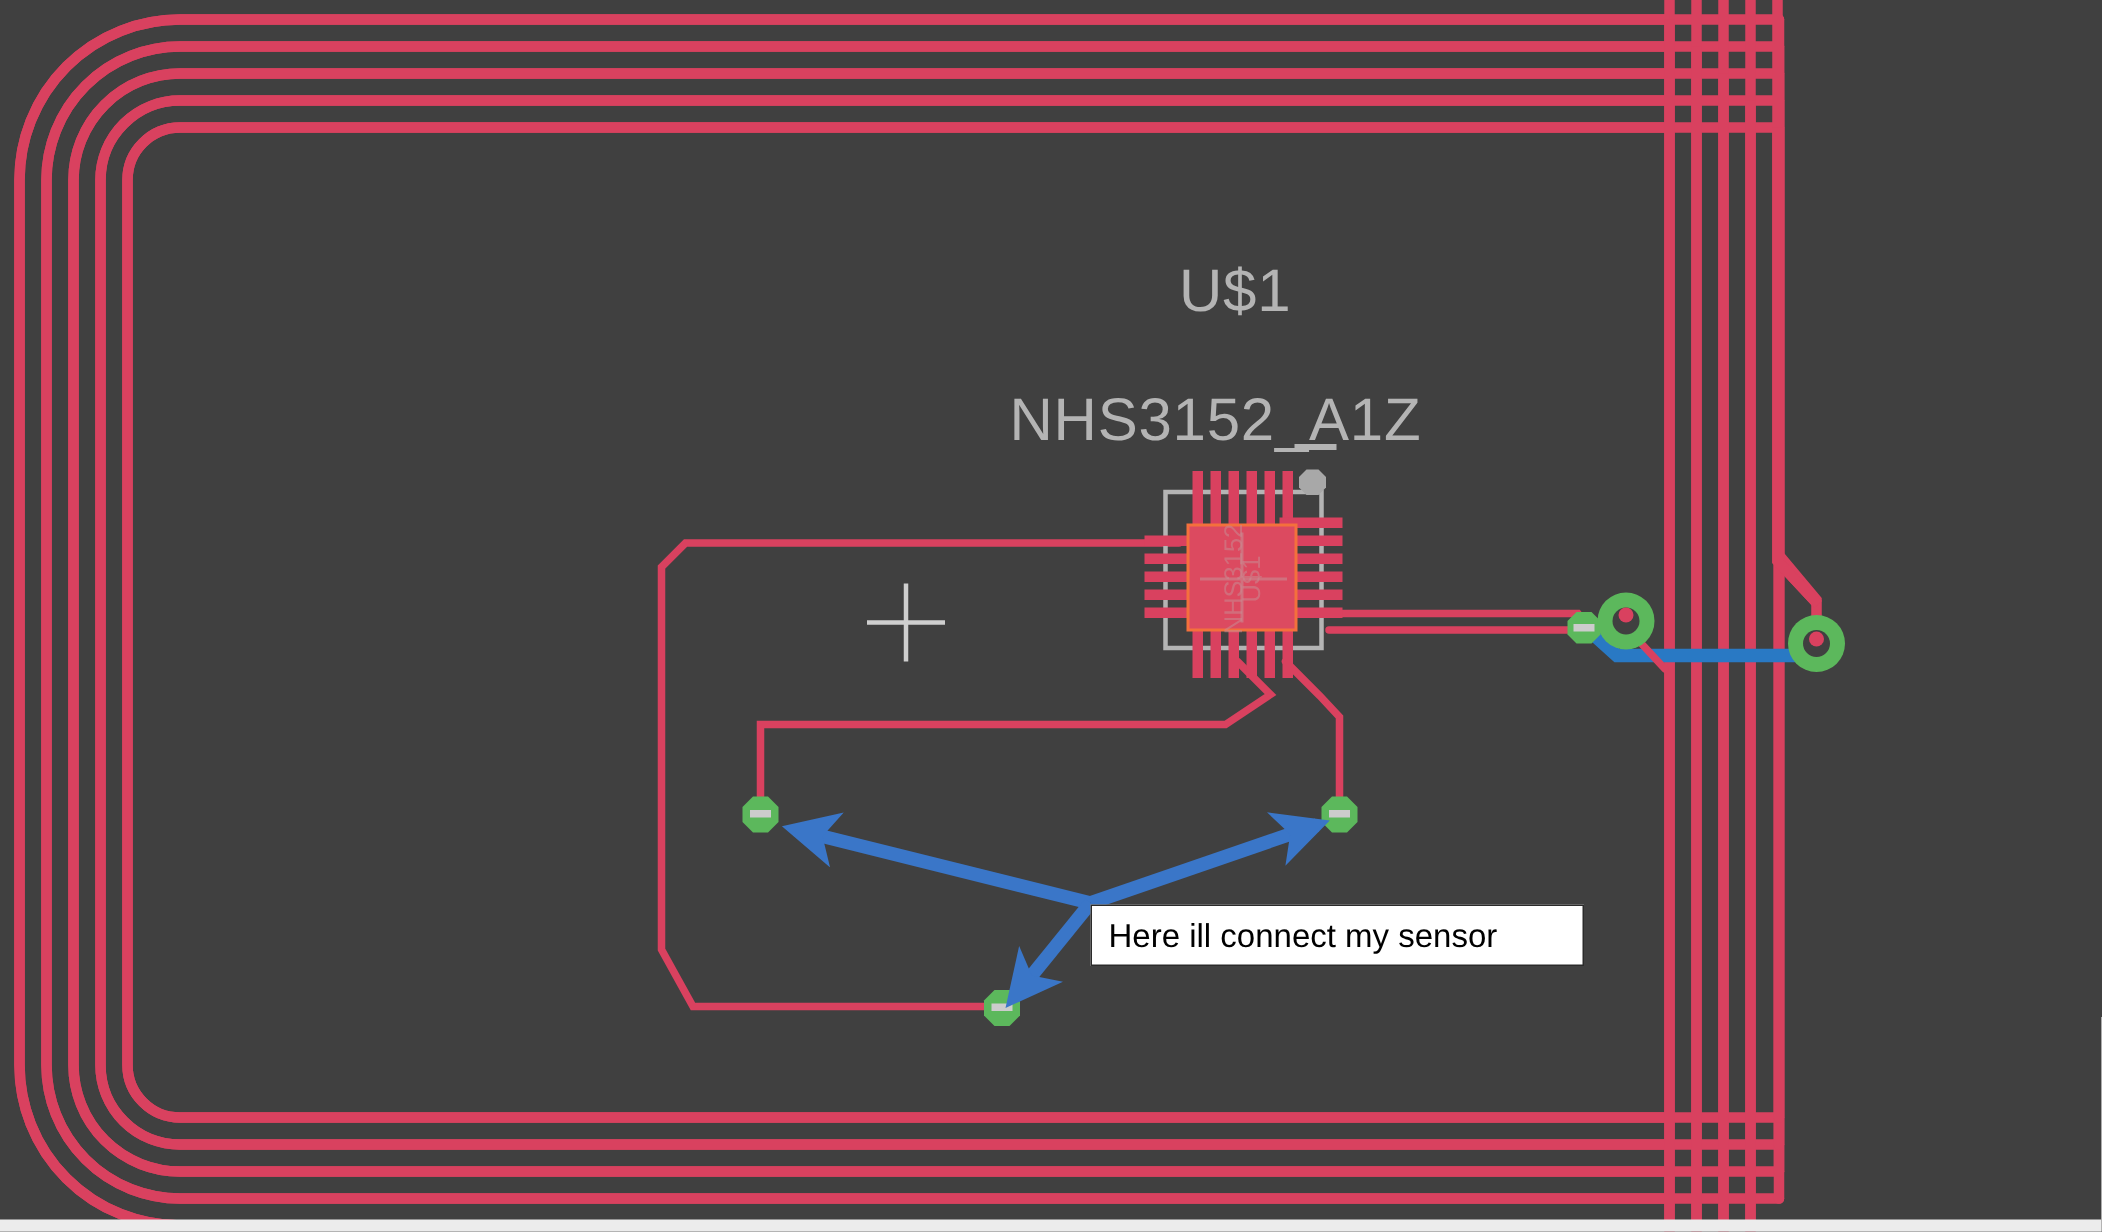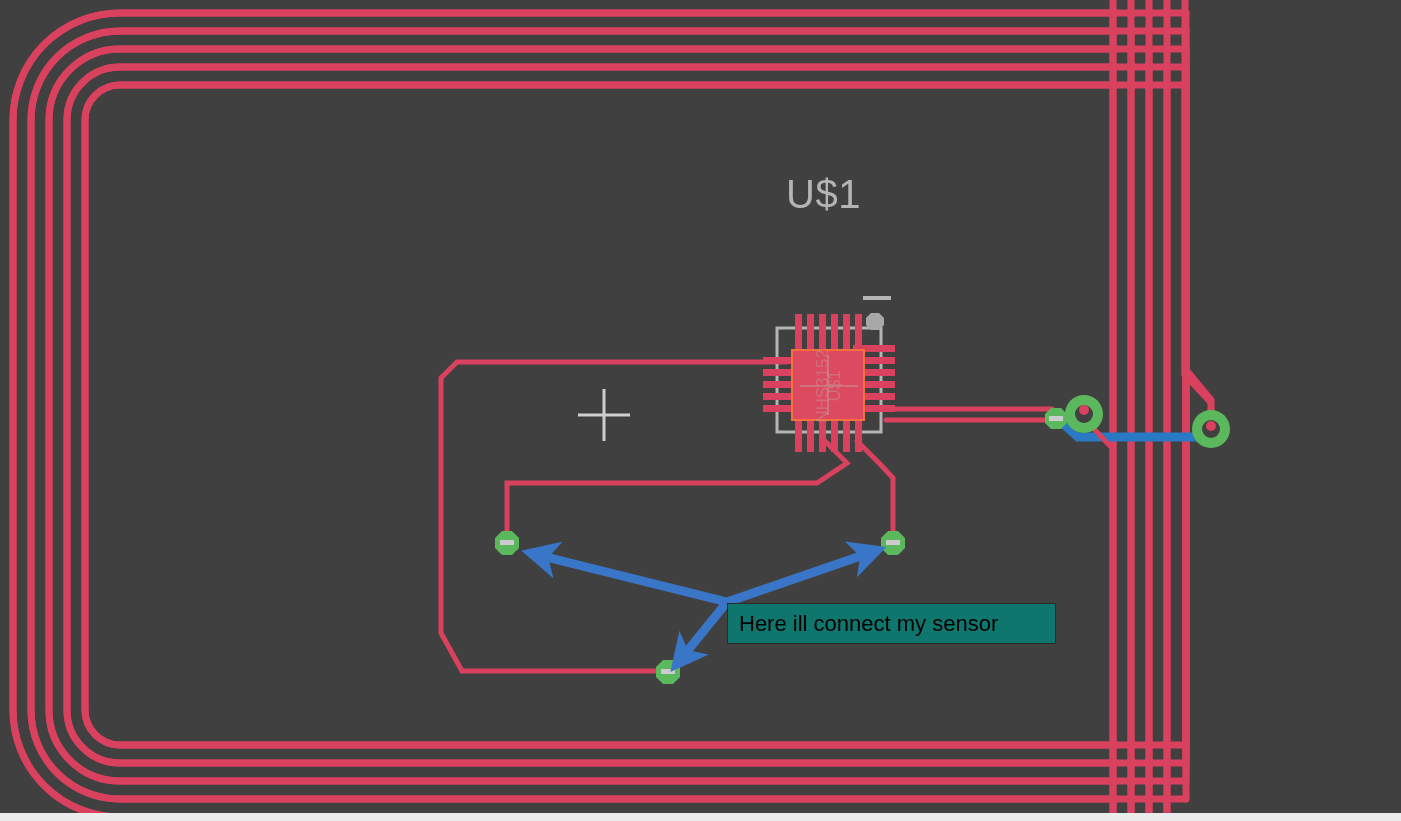--- a/index.html
+++ b/index.html
@@ -40,21 +40,21 @@
     top: 258px;
     font-size: 40px;
     letter-spacing: 0.5px;
   }
   #annotation-box {
     position: absolute;
     left: 727px;
     top: 603px;
     width: 329px;
     height: 41px;
-    background: #0f766e;
+    background: #ffffff;
     border: 1px solid #2b2b2b;
     box-sizing: border-box;
     display: flex;
     align-items: center;
   }
   #annotation-text {
     padding-left: 11px;
     font-size: 22px;
     color: #000000;
     font-family: "Liberation Sans", sans-serif;
@@ -229,20 +229,21 @@
       </marker>
     </defs>
     <g stroke="#3a76c8" stroke-width="9" fill="none" marker-end="url(#bluearrow)">
       <line x1="727" y1="602" x2="530" y2="553"></line>
       <line x1="727" y1="602" x2="878" y2="550"></line>
       <line x1="727" y1="602" x2="676" y2="665"></line>
     </g>
   </svg>
 
   <div class="silk-text" id="label-u1">U$1</div>
+  <div class="silk-text" id="label-part">NHS3152_A1Z</div>
 
   <div id="annotation-box">
     <span id="annotation-text">Here ill connect my sensor</span>
   </div>
 
   <div id="bottom-strip"></div>
 
 </div>
 
 </body></html>

